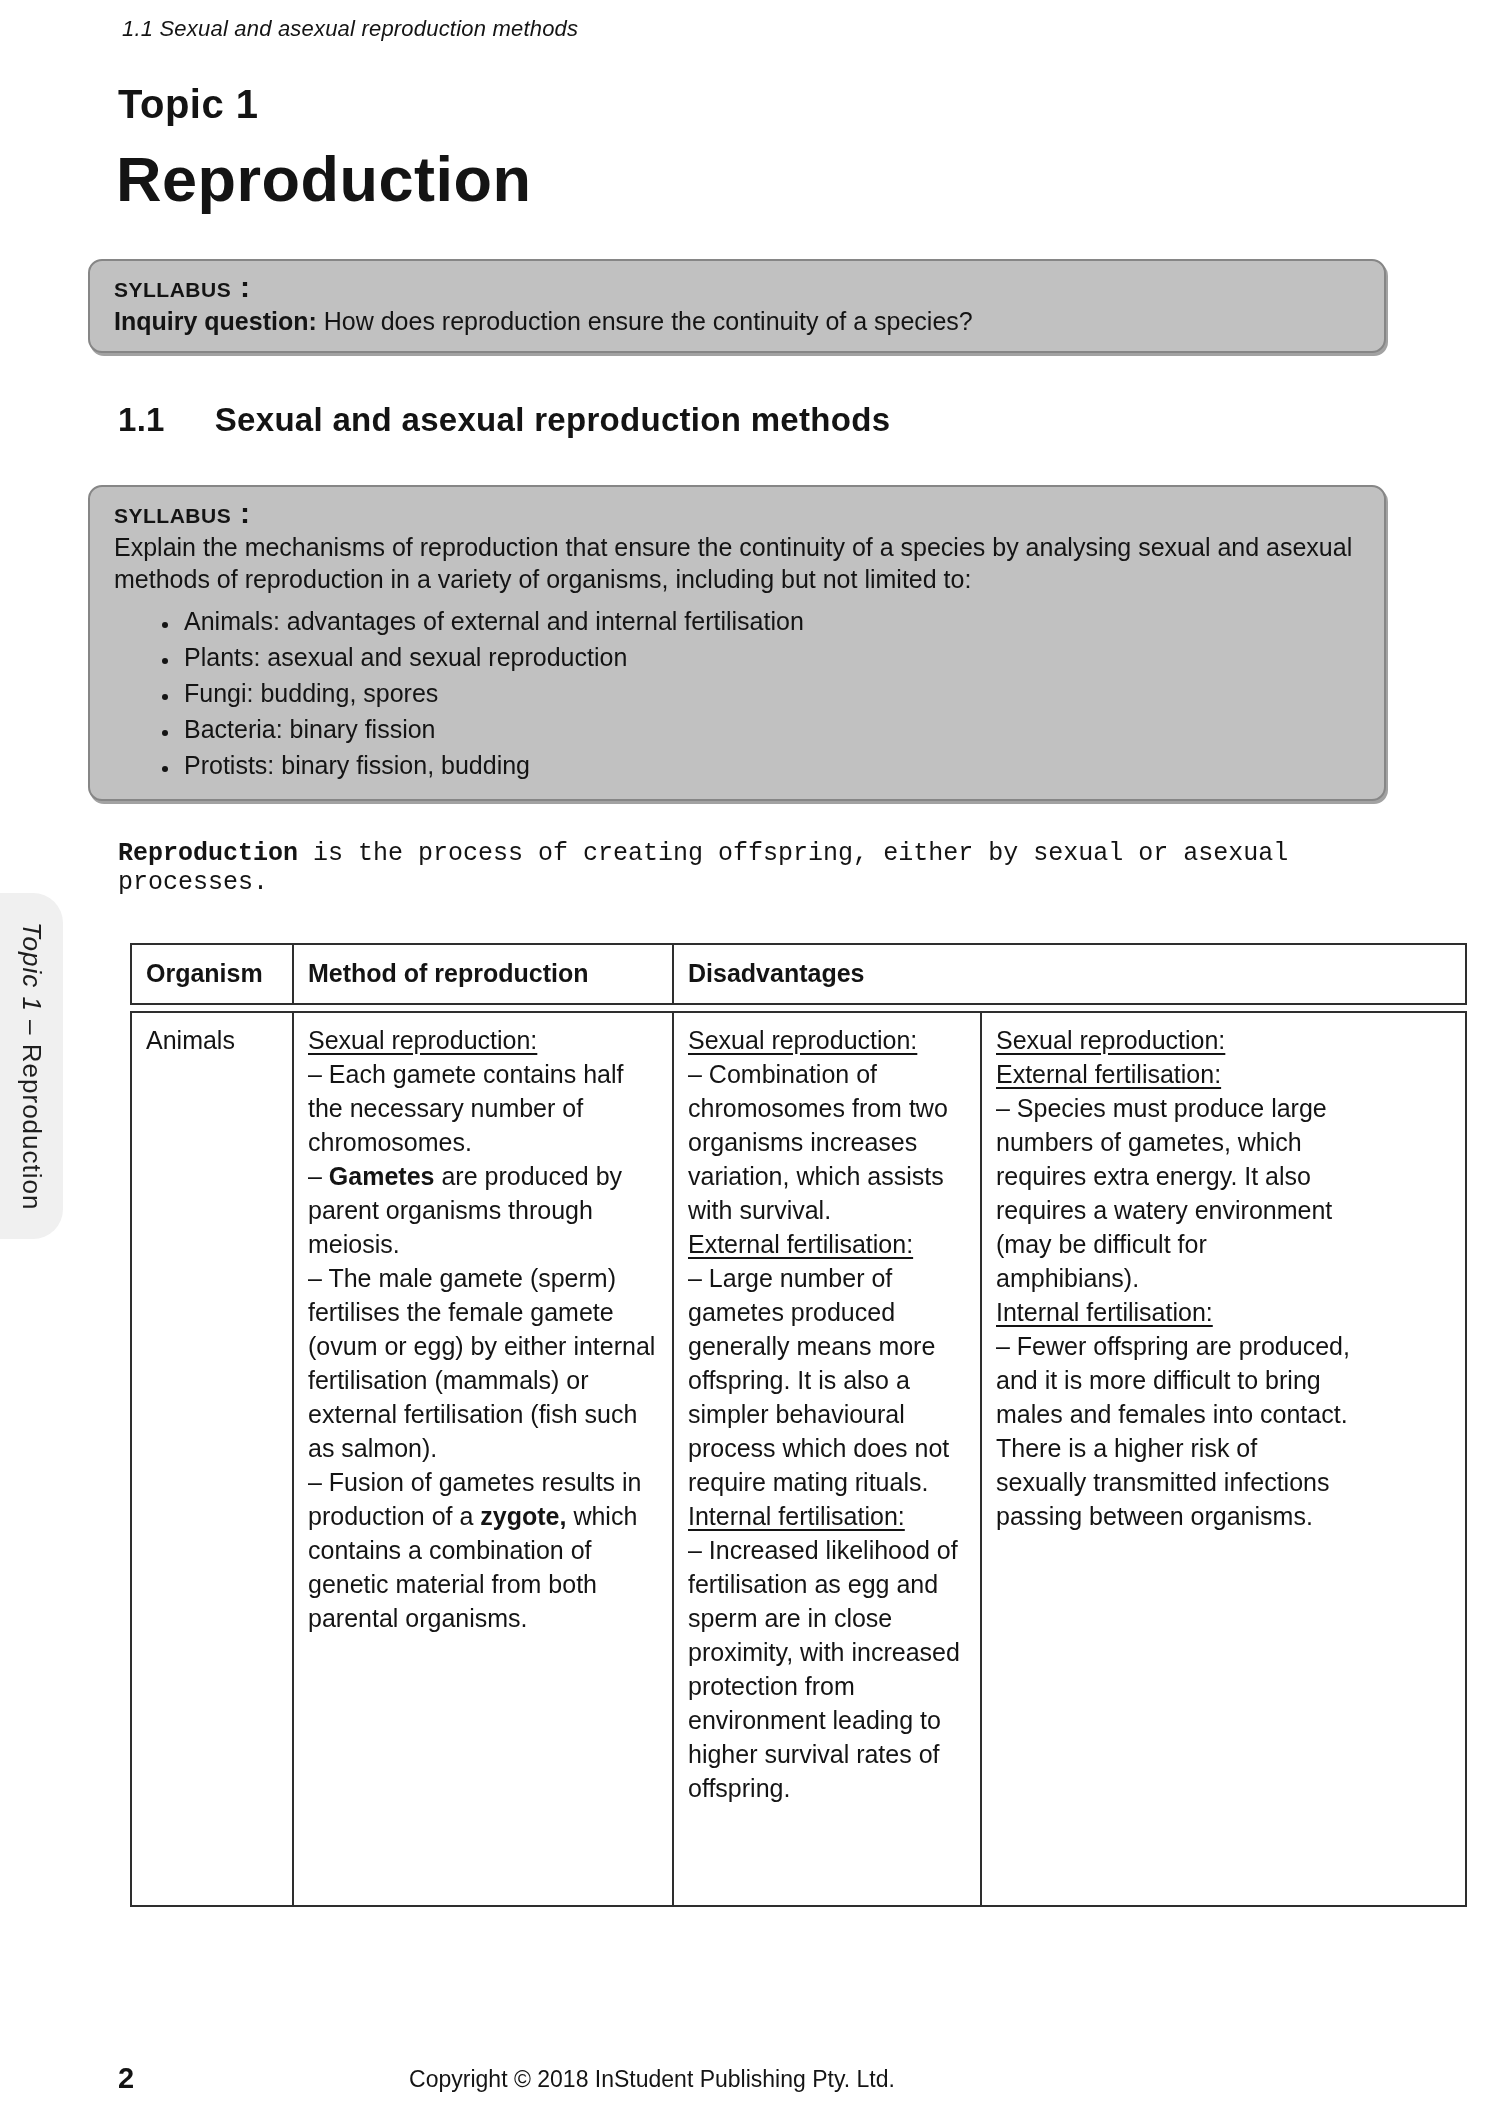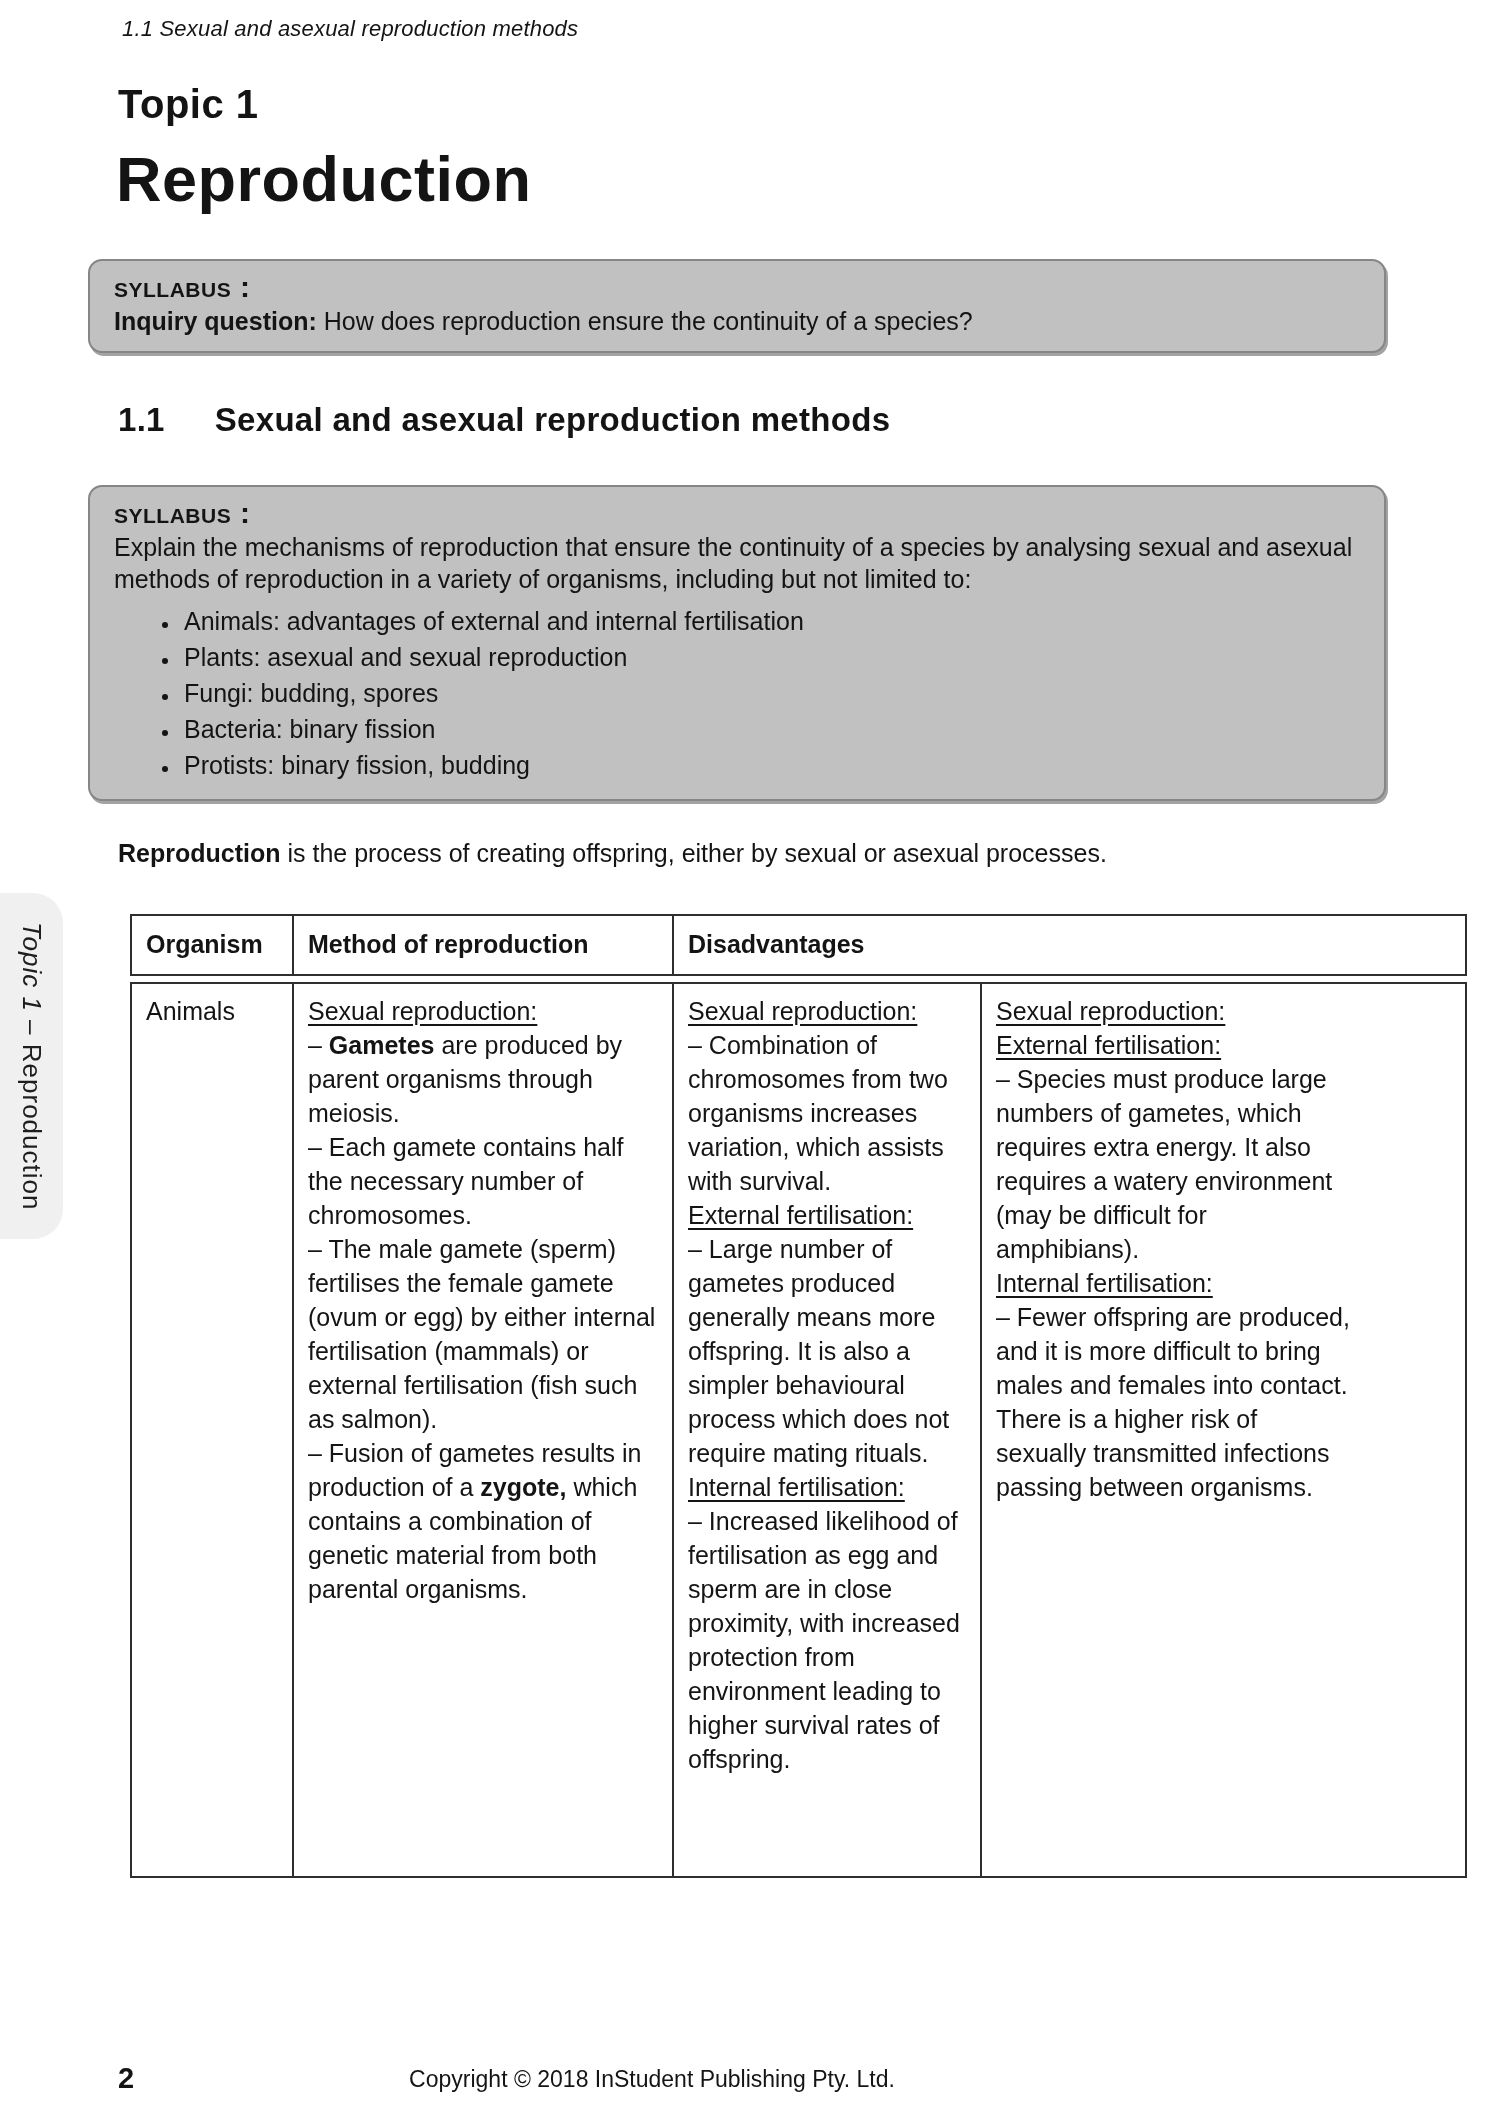--- a/index.html
+++ b/index.html
@@ -25,21 +25,21 @@
     font-size:25px;line-height:32px;
   }
   .syllabus-label{font-weight:bold;font-variant:small-caps;text-transform:lowercase;font-size:30px;letter-spacing:.5px;}
   .gray-box p{margin:2px 0 0 0;}
   .gray-box ul{margin:10px 0 2px 0;padding-left:66px;}
   .gray-box li{margin:3px 0;padding-left:4px;line-height:33px;}
   .gray-box li::marker{font-size:19px;}
 
   .section-heading{margin:48px 0 0 30px;display:flex;gap:50px;font-size:33px;font-weight:bold;letter-spacing:.3px;align-items:flex-end;}
 
-  .lead-paragraph{margin:38px 0 0 30px;font-size:25px;}
+  .lead-paragraph{margin:38px 0 0 30px;font-size:25px;font-family:Liberation Mono, monospace;}
 
   .rep-table{margin:46px 0 0 42px;width:1337px;font-size:25px;line-height:34px;}
   .tbl-grid{
     display:grid;grid-template-columns:160px 380px 308px 384px;
     border:2px solid #2e2e2e;background:#fff;
   }
   .tbl-grid > div{border-left:2px solid #2e2e2e;padding:10px 14px 12px 14px;}
   .tbl-grid > div:first-child{border-left:none;}
   .tbl-head{height:58px;}
   .tbl-head > div{display:flex;align-items:center;font-weight:bold;}
@@ -101,22 +101,22 @@
     <div class="tbl-grid tbl-head">
       <div>Organism</div>
       <div>Method of reproduction</div>
       <div>Disadvantages</div>
     </div>
     <div class="tbl-gap"></div>
     <div class="tbl-grid tbl-body">
       <div>Animals</div>
       <div>
           <div class="cell-h">Sexual reproduction:</div>
+          <div class="cell-p">– Each gamete contains half the necessary number of chromosomes.</div>
           <div class="cell-p">– <b>Gametes</b> are produced by parent organisms through meiosis.</div>
-          <div class="cell-p">– Each gamete contains half the necessary number of chromosomes.</div>
           <div class="cell-p">– The male gamete (sperm) fertilises the female gamete (ovum or egg) by either internal fertilisation (mammals) or external fertilisation (fish such as salmon).</div>
           <div class="cell-p">– Fusion of gametes results in production of a <b>zygote,</b> which contains a combination of genetic material from both parental organisms.</div>
         </div>
       <div>
           <div class="cell-h">Sexual reproduction:</div>
           <div class="cell-p">– Combination of chromosomes from two organisms increases variation, which assists with survival.</div>
           <div class="cell-h">External fertilisation:</div>
           <div class="cell-p">– Large number of gametes produced generally means more offspring. It is also a simpler behavioural process which does not require mating rituals.</div>
           <div class="cell-h">Internal fertilisation:</div>
           <div class="cell-p">– Increased likelihood of fertilisation as egg and sperm are in close proximity, with increased protection from environment leading to higher survival rates of offspring.</div>

